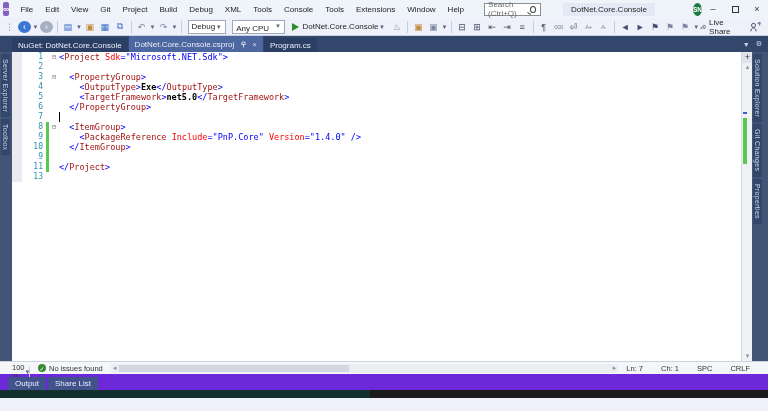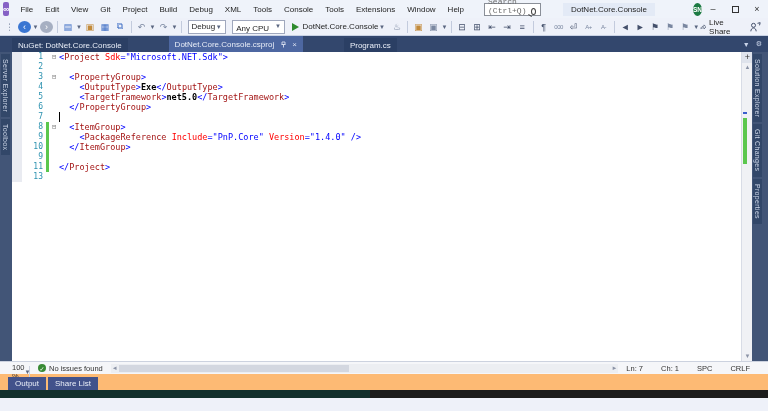--- a/index.html
+++ b/index.html
@@ -7,21 +7,21 @@
   body { font-family:"Liberation Sans", sans-serif; font-size:8px; color:#1e1e1e; }
   .window { position:relative; width:768px; height:411px; background:#eef1f9; }
 
   
   .titlebar { height:18px; background:#eff3fa; display:flex; align-items:center; }
   .vs-logo { width:14px; height:14px; margin:0 5px 0 3px; background:#8661c5; border-radius:2px;
              color:#fff; font-size:9px; font-weight:bold; display:flex; align-items:center; justify-content:center; }
   .menubar { display:flex; align-items:center; height:100%; }
   .menu-item { padding:0 6px; height:100%; display:flex; align-items:center; cursor:default; color:#1e1e1e; }
   .search-box { width:132px; height:13px; background:#fff; border:1px solid #8a8f98; margin-left:14px;
-                display:flex; align-items:flex-end; justify-content:space-between; padding:0 3px;font-family:Liberation Mono, monospace; }
+                display:flex; align-items:center; justify-content:space-between; padding:0 3px; }
   .search-ph { color:#6a6a6a; }
   .mag { width:7px; height:7px; border:1.2px solid #444; border-radius:50%; position:relative; margin-right:1px; }
   .mag::after { content:""; position:absolute; width:4px; height:1.2px; background:#444; left:-4px; top:6px; transform:rotate(35deg); }
   .win-title { margin-left:22px; padding:2px 8px; background:#e3eaf6; color:#1e1e1e; }
   .avatar { margin-left:38px; width:13px; height:13px; border-radius:50%; background:#1c7a43; color:#fff;
             font-size:6.5px; font-weight:bold; display:flex; align-items:center; justify-content:center; }
   .win-btns { margin-left:auto; display:flex; height:100%; }
   .win-btn { width:22px; height:100%; display:flex; align-items:center; justify-content:center; color:#333; font-size:9px; }
   .restore-glyph { width:7px; height:7px; border:1px solid #333; }
 
@@ -82,21 +82,21 @@
   .zoom-select { display:flex; align-items:center; width:30px; justify-content:space-between; padding:0 12px; border-right:1px solid #ccd2df; height:100%;margin-top:8px; }
   .issues { display:flex; align-items:center; margin-left:8px; }
   .check-circle { width:8px; height:8px; border-radius:50%; background:#388a34; color:#fff; font-size:6px;
                   display:flex; align-items:center; justify-content:center; margin-right:3px; }
   .hscroll { flex:1; height:9px; margin:0 8px; background:#eceef2; display:flex; align-items:center; position:relative; }
   .hs-arrow { font-size:6px; color:#8b93a6; width:8px; text-align:center; }
   .hs-thumb { position:absolute; left:8px; width:230px; height:7px; background:#d3d7e0; }
   .pos-item { margin-right:18px; color:#333; }
 
   
-  .panel-tabs { height:16px; background:#fdba74; display:flex; align-items:center; padding-left:8px; }
+  .panel-tabs { height:16px; background:#6d28d9; display:flex; align-items:center; padding-left:8px; }
   .panel-tab { height:13px; margin-top:3px; display:flex; align-items:center; padding:0 7px; color:#e8edf7; background:#42528b; margin-right:2px; }
 
   
   .statusbar { height:13px; background:#4e5c90; display:flex; align-items:center; color:#fff; padding:0 6px; }
   .sb-square { width:7px; height:7px; border:1px solid #e8edf7; transform:skewX(-8deg); margin-right:6px; }
   .sb-right { margin-left:auto; position:relative; display:flex; align-items:center; }
   .badge { position:absolute; right:-3px; bottom:-2px; background:#d83b01; color:#fff; border-radius:50%;
            width:7px; height:7px; font-size:5px; display:flex; align-items:center; justify-content:center; }
 
   
@@ -206,21 +206,21 @@
       <span class="tico" style="margin-right: 6px;">
         <svg width="11" height="10" viewBox="0 0 16 15">
           <circle cx="5" cy="5" r="3" fill="none" stroke="#44506b" stroke-width="1.5"></circle>
           <path d="M1 14c0-3 2-5 4-5s4 2 4 5" fill="none" stroke="#44506b" stroke-width="1.5"></path>
           <path d="M11 2l4-1-1 4" fill="none" stroke="#44506b" stroke-width="1.5"></path>
         </svg>
       </span>
     </div>
 
   <div class="tabrow">
-    <div id="doctabs" style="display:flex;align-items:flex-end;height:24px;gap:40px;">
+    <div id="doctabs" style="display:flex;align-items:flex-end;height:24px;">
         <div class="doc-tab inactive">
           <span>NuGet: DotNet.Core.Console</span>
         </div>
         <div class="doc-tab active">
           <span>DotNet.Core.Console.csproj</span>
           <span class="tab-pin">
             <svg width="8" height="8" viewBox="0 0 16 16">
               <path d="M1 9h6M7 5v8M7 6h5v6H7z" stroke="#d7deee" stroke-width="1.8" fill="none" transform="rotate(-90 8 8)"></path>
             </svg>
           </span>

